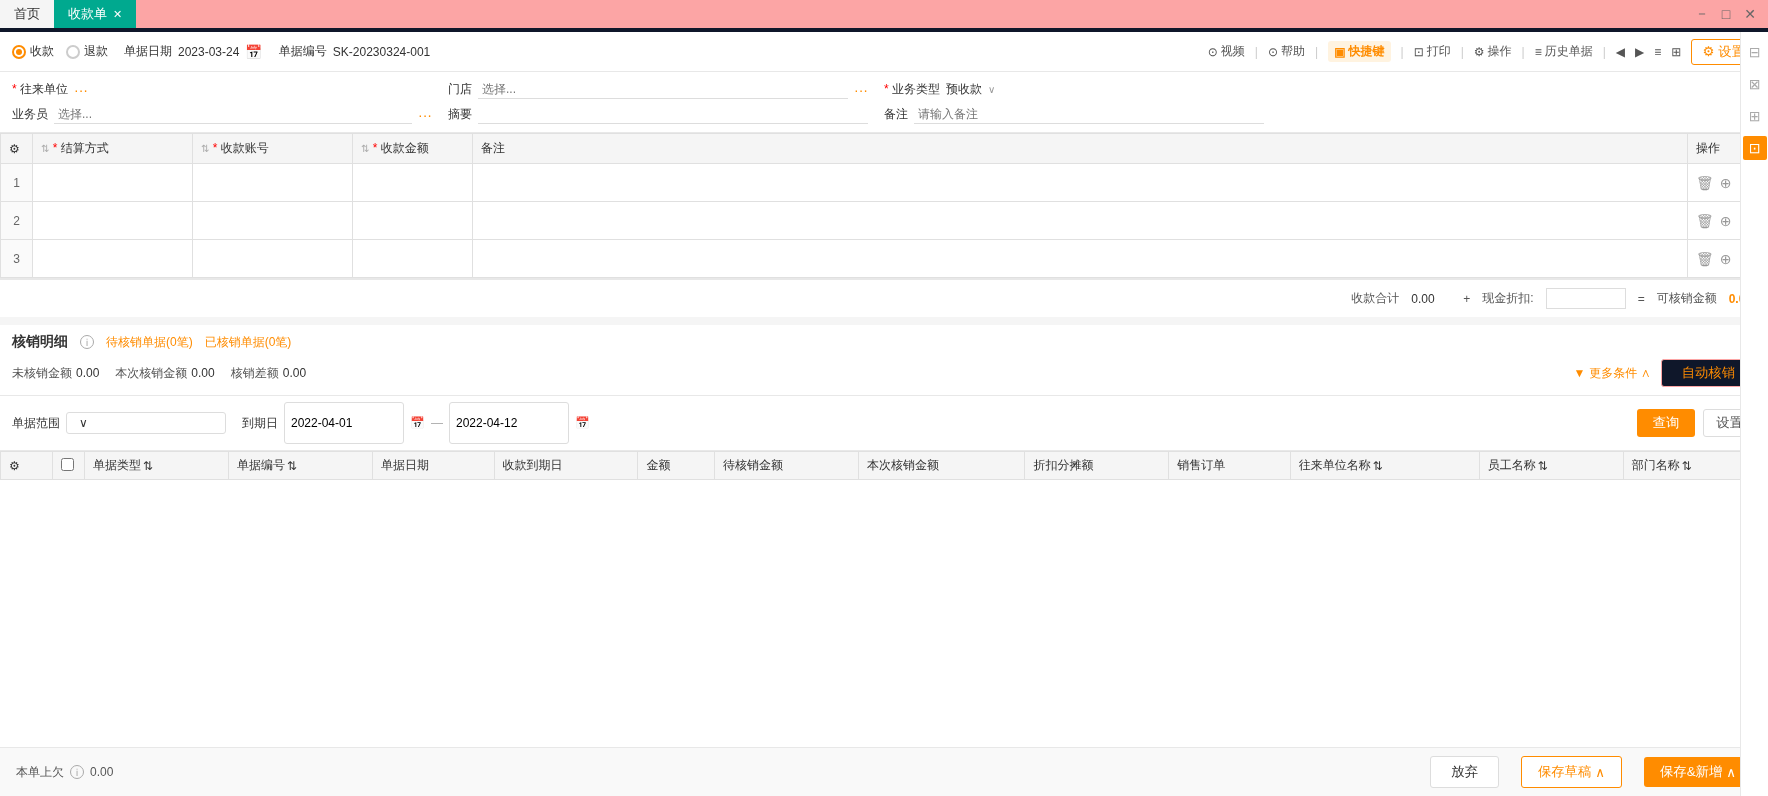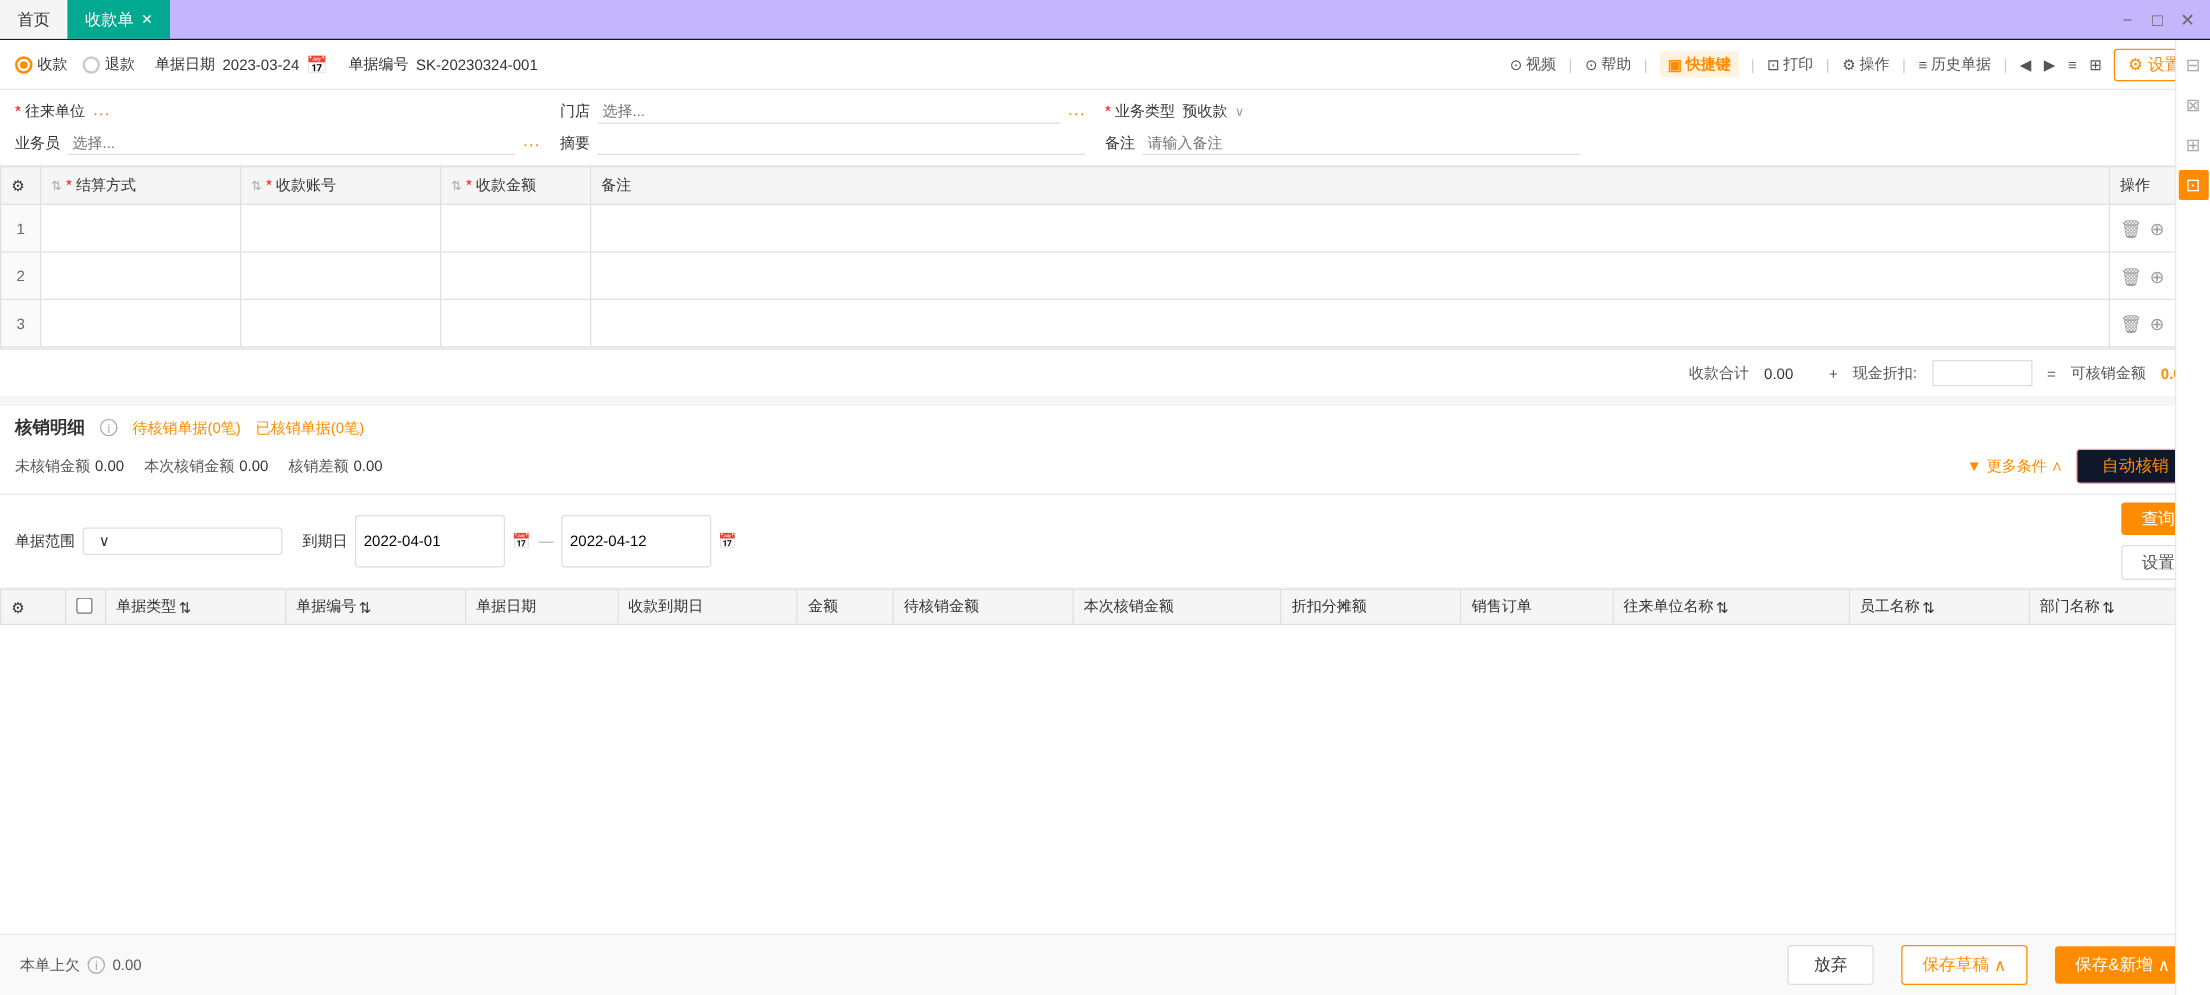--- a/index.html
+++ b/index.html
@@ -1,19 +1,19 @@
 <!DOCTYPE html>
 <html><head>
   <meta charset="utf-8">
   <style>
     * { box-sizing: border-box; margin: 0; padding: 0; }
     body { font-family: 'Microsoft YaHei', Arial, sans-serif; font-size: 12px; background: #f0f0f0; color: #333; width: 1768px; min-height: 796px; overflow: hidden; }
 
     
-    .tab-bar { display: flex; align-items: center; background: #c4b5fd; height: 32px; border-bottom: 1px solid #0f172a; }
+    .tab-bar { display: flex; align-items: center; background: #fca5a5; height: 32px; border-bottom: 4px solid #0f172a; }
     .tab-item { padding: 0 14px; height: 100%; display: flex; align-items: center; cursor: pointer; font-size: 13px; color: #555; }
     .tab-item.active { background: #00a98f; color: #fff; }
     .tab-item .tab-close { margin-left: 6px; font-size: 11px; cursor: pointer; }
     .tab-home { background: #f5f5f5; color: #333; }
     .window-controls { margin-left: auto; display: flex; align-items: center; gap: 8px; padding-right: 10px; }
     .win-btn { width: 16px; height: 16px; display: flex; align-items: center; justify-content: center; cursor: pointer; font-size: 14px; color: #666; }
 
     
     .main-content { background: #fff; height: calc(796px - 32px); display: flex; flex-direction: column; overflow: hidden; }
 
@@ -356,21 +356,21 @@
       </div>
     </div>
     <div class="filter-field">
       <span>到期日</span>
       <input class="date-input" type="text" value="2022-04-01" style="">
       <span class="date-icon">📅</span>
       <span class="date-sep">—</span>
       <input class="date-input" type="text" value="2022-04-12" style="">
       <span class="date-icon">📅</span>
     </div>
-    <div style="margin-left:auto; display:flex; gap:8px;flex-direction:column;">
+    <div style="margin-left:auto; display:flex; gap:8px;">
       <button class="query-btn">查询</button>
       <button class="set-btn">设置</button>
     </div>
   </div>
 
   <div class="bottom-table-section">
     <table class="bottom-table">
       <thead>
         <tr>
           <th class="gear-btn">⚙</th>

